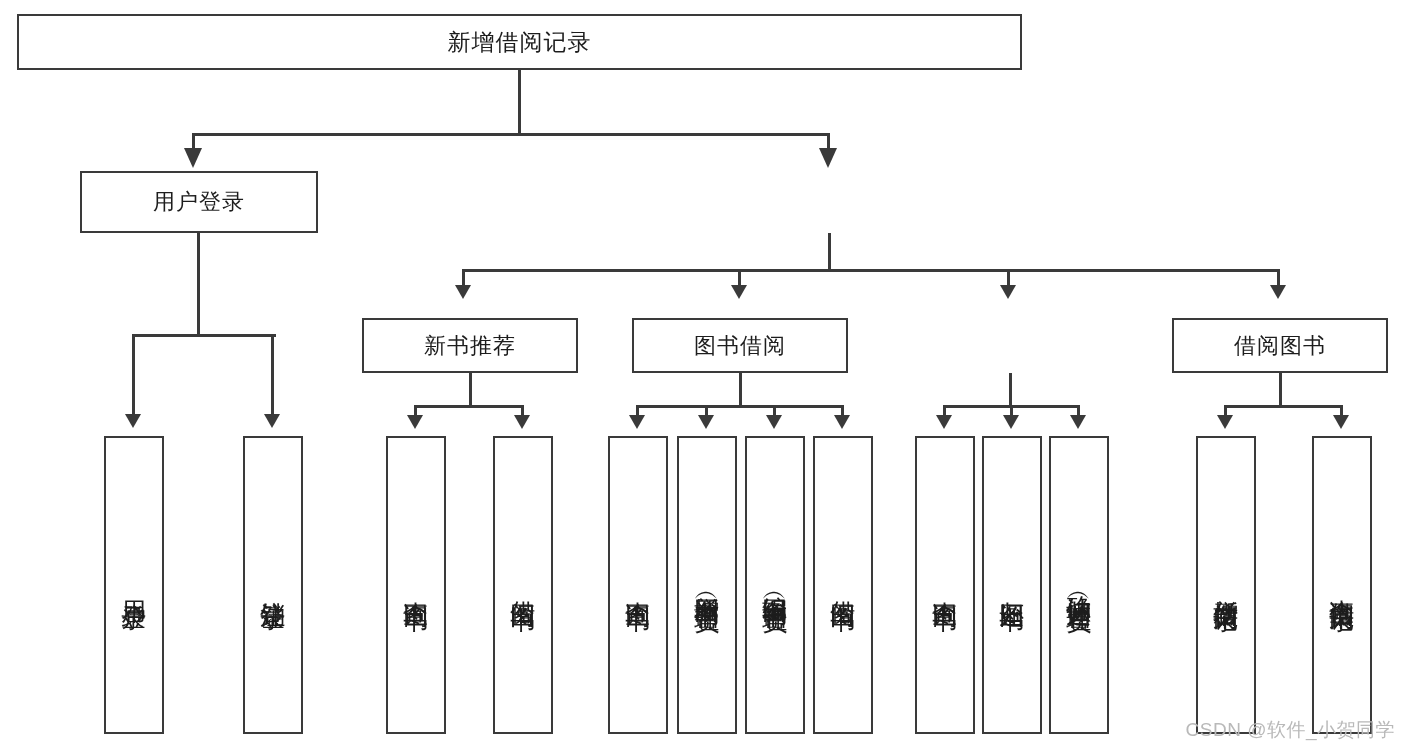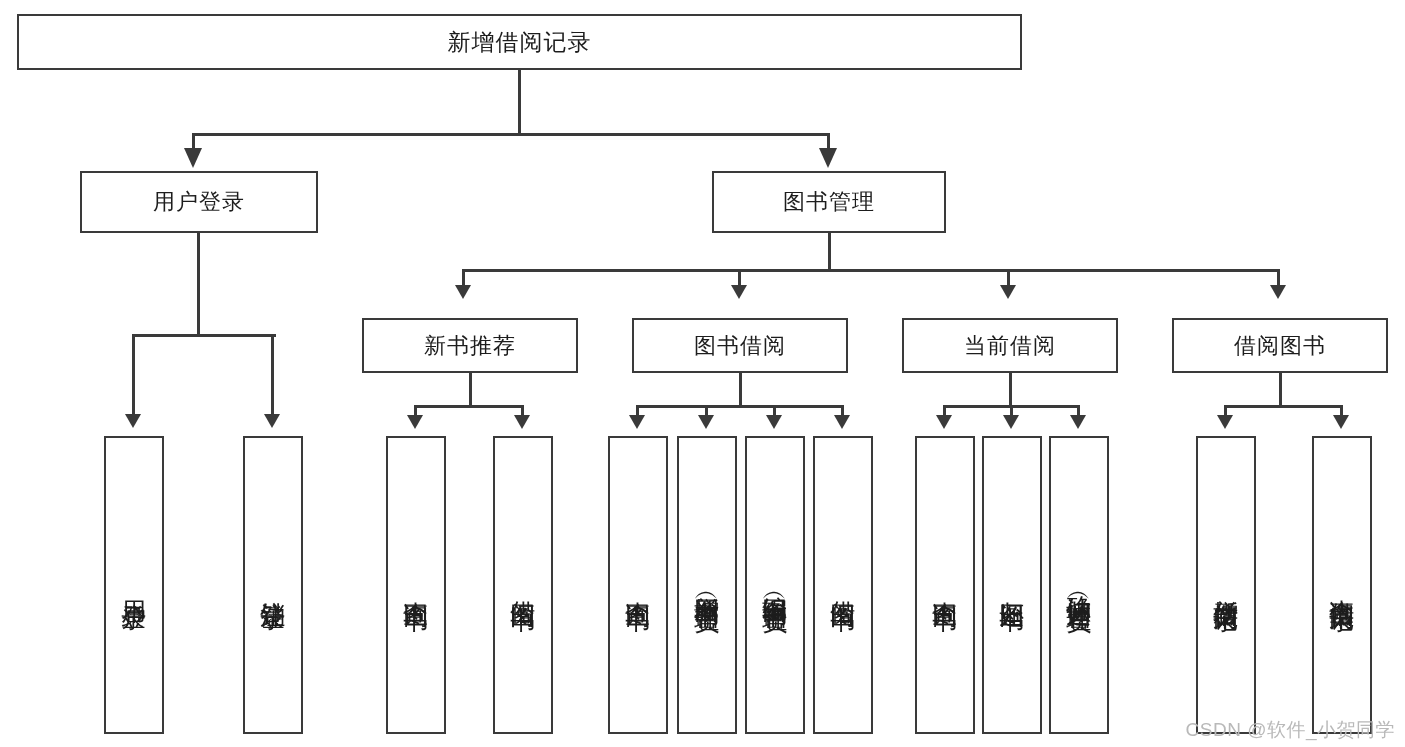--- a/index.html
+++ b/index.html
@@ -78,23 +78,20 @@
   <div class="ln hz" style="left:192px;top:133px;width:637px;"></div>
 
   <div class="ln vt" style="left:192px;top:133px;height:20px;"></div>
   <div class="arrow big" style="left:184px;top:148px;"></div>
   <div class="ln vt" style="left:827px;top:133px;height:20px;"></div>
   <div class="arrow big" style="left:819px;top:148px;"></div>
 
   <div class="node h" style="left:80px;top:171px;width:238px;height:62px;">
     <span>用户登录</span>
   </div>
-  <div class="node h" style="left:712px;top:171px;width:234px;height:62px;">
-    <span>图书管理</span>
-  </div>
 
   <div class="ln vt" style="left:197px;top:233px;height:102px;"></div>
   <div class="ln hz" style="left:132px;top:334px;width:144px;"></div>
   <div class="ln vt" style="left:132px;top:334px;height:82px;"></div>
   <div class="arrow" style="left:125px;top:414px;"></div>
   <div class="ln vt" style="left:271px;top:334px;height:82px;"></div>
   <div class="arrow" style="left:264px;top:414px;"></div>
 
   <div class="ln vt" style="left:828px;top:233px;height:38px;"></div>
   <div class="ln hz" style="left:462px;top:269px;width:818px;"></div>
@@ -105,23 +102,20 @@
   <div class="ln vt" style="left:1007px;top:269px;height:18px;"></div>
   <div class="arrow" style="left:1000px;top:285px;"></div>
   <div class="ln vt" style="left:1277px;top:269px;height:18px;"></div>
   <div class="arrow" style="left:1270px;top:285px;"></div>
 
   <div class="node h" style="left:632px;top:318px;width:216px;height:55px;">
     <span>图书借阅</span>
   </div>
   <div class="node h" style="left:362px;top:318px;width:216px;height:55px;">
     <span>新书推荐</span>
-  </div>
-  <div class="node h" style="left:902px;top:318px;width:216px;height:55px;">
-    <span>当前借阅</span>
   </div>
   <div class="node h" style="left:1172px;top:318px;width:216px;height:55px;">
     <span>借阅图书</span>
   </div>
 
   <div class="ln vt" style="left:469px;top:373px;height:34px;"></div>
   <div class="ln hz" style="left:414px;top:405px;width:110px;"></div>
   <div class="ln vt" style="left:414px;top:405px;height:12px;"></div>
   <div class="arrow" style="left:407px;top:415px;"></div>
   <div class="ln vt" style="left:521px;top:405px;height:12px;"></div>

